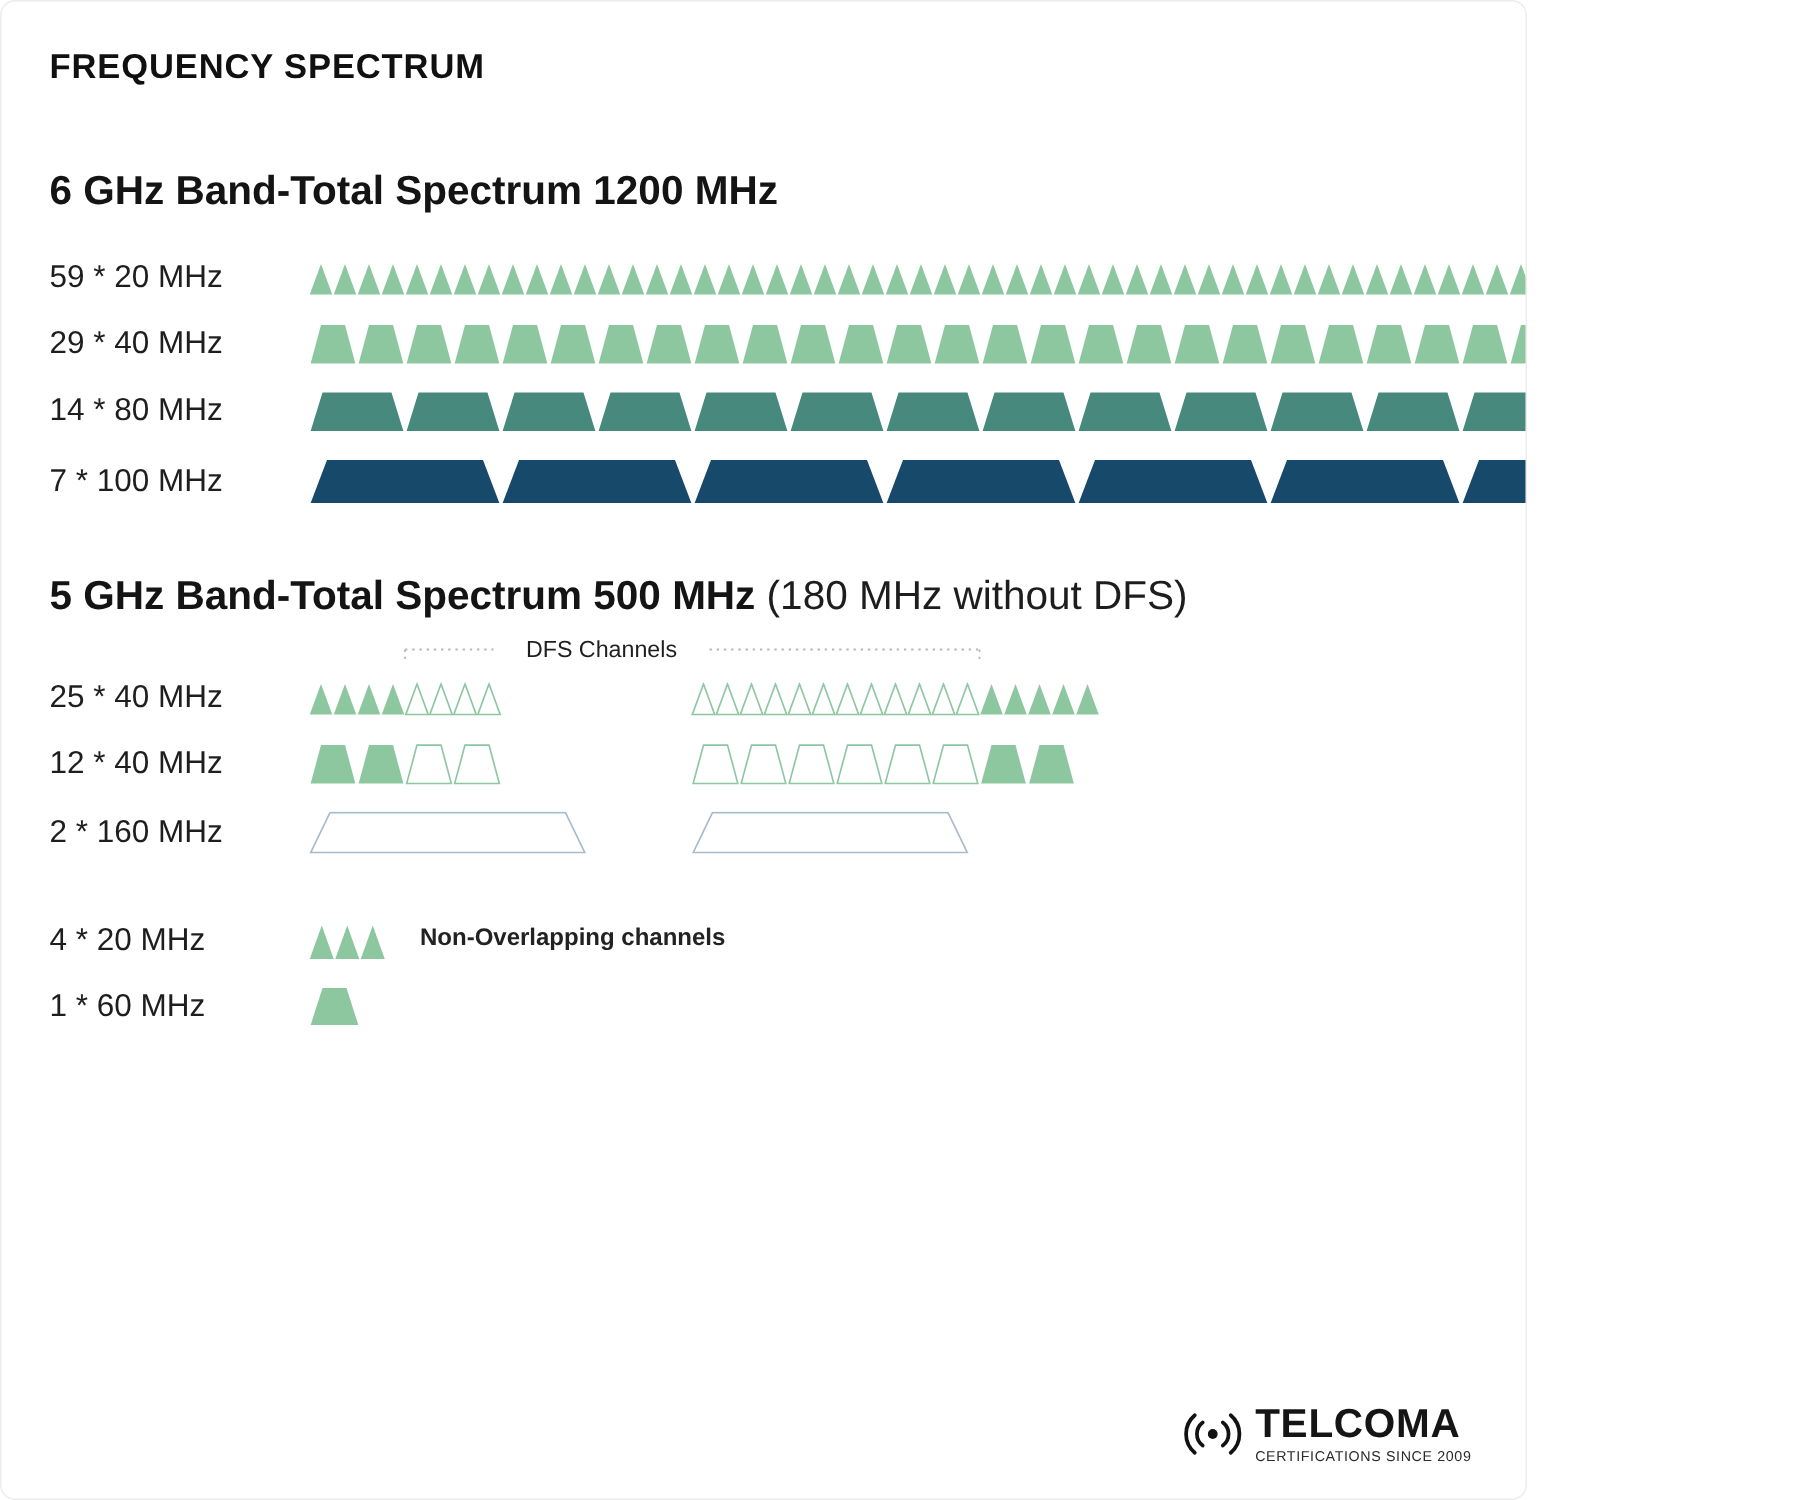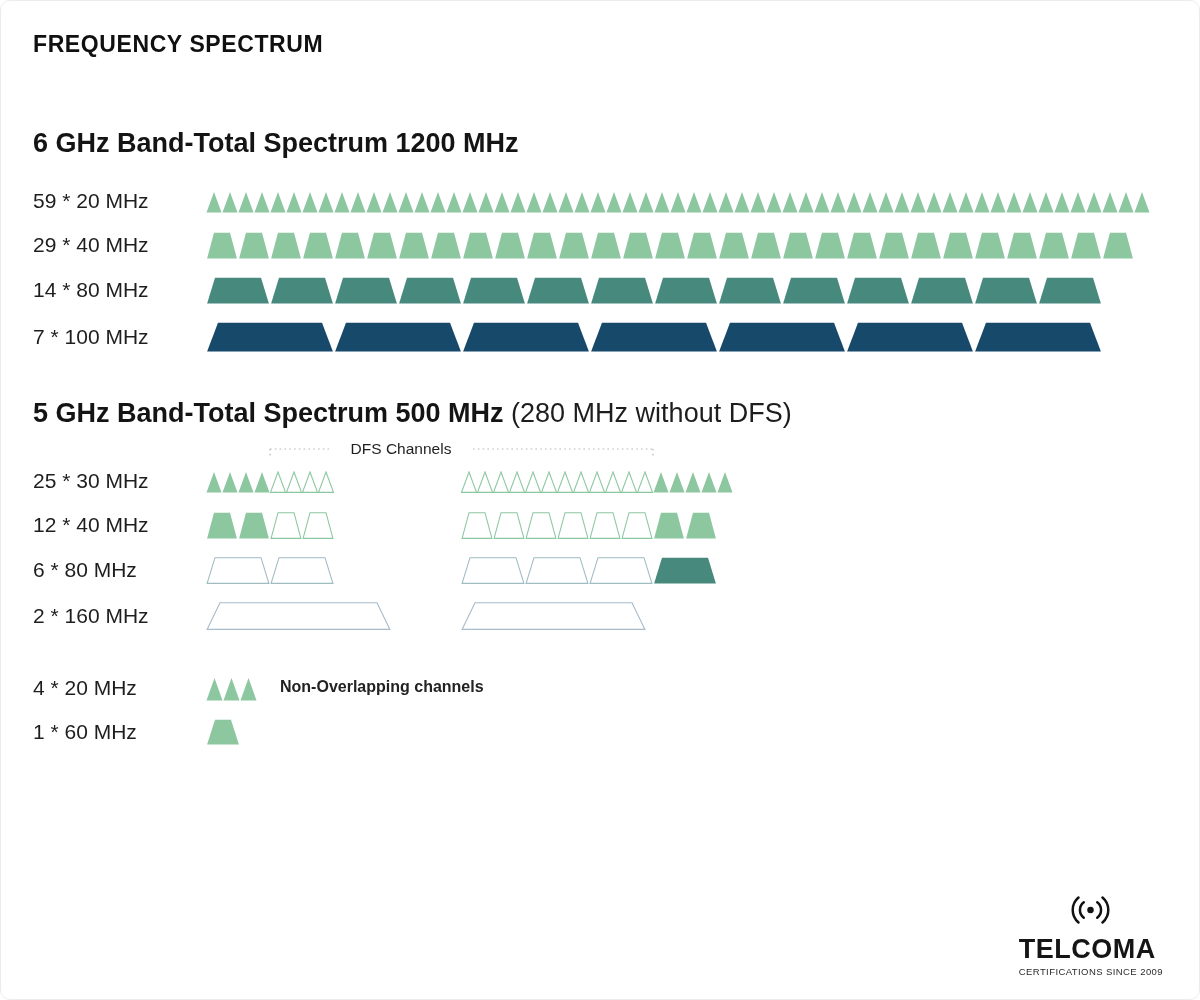--- a/index.html
+++ b/index.html
@@ -4,42 +4,42 @@
 <style>
   * { margin: 0; padding: 0; box-sizing: border-box; }
   html, body { width: 1200px; height: 1000px; }
   body {
     font-family: "Liberation Sans", "DejaVu Sans", sans-serif;
     background: #ffffff;
     color: #1c1c1e;
   }
   .page {
     position: relative;
-    width: 1200px;
+    width: 1018px;
     height: 1000px;
     padding: 30px 32px;
     background: #ffffff;
     border: 1px solid #ececec;
     border-radius: 10px;
     overflow: hidden;
   }
   h1.page-title {
     font-size: 23px;
     font-weight: 700;
     letter-spacing: 0.6px;
     color: #101010;
   }
   .band-title {
     font-size: 27px;
     font-weight: 700;
     color: #141414;
     line-height: 1.3;
   }
   .band-title .suffix { font-weight: 400; color: #1d1d1d; }
-  .band-6ghz  { margin-top: 68px; }
+  .band-6ghz  { margin-top: 52px; }
   .band-6ghz  .band-title { margin-bottom: 28px; }
   .band-5ghz  { margin-top: 44px; }
   .band-5ghz  .band-title { margin-bottom: 6px; }
   .band-24ghz { margin-top: 46px; }
   .band-24ghz .band-title { margin-bottom: 24px; }
   .srow {
     display: flex;
     align-items: center;
     margin-bottom: 18px;
   }
@@ -62,21 +62,20 @@
   }
   .annotation { margin-left: 173px; margin-bottom: 8px; }
   .annotation svg { display: block; }
   .logo {
     position: absolute;
     right: 36px;
     bottom: 22px;
     display: flex;
     align-items: center;
     gap: 5px;
-    flex-direction: column;
   }
   .logo-icon svg { display: block; }
   .logo-text { display: flex; flex-direction: column; }
   .logo-name {
     font-size: 27px;
     font-weight: 800;
     letter-spacing: 0.5px;
     color: #151515;
     line-height: 1;
   }
@@ -233,33 +232,33 @@
               <polygon points="524.0,0.7 628.0,0.7 638.9,29.4 513.1,29.4" fill="#17496B" stroke="none" stroke-width="1.1"></polygon>
               <polygon points="652.0,0.7 756.0,0.7 766.9,29.4 641.1,29.4" fill="#17496B" stroke="none" stroke-width="1.1"></polygon>
               <polygon points="780.0,0.7 884.0,0.7 894.9,29.4 769.1,29.4" fill="#17496B" stroke="none" stroke-width="1.1"></polygon>
             </svg>
           </div>
         </div>
       </div>
   </section>
 
   <section class="band band-5ghz">
-    <h2 class="band-title"><span>5 GHz Band-Total Spectrum 500 MHz</span><span class="suffix"> (280 MHz without DFS)</span></h2>
+    <h2 class="band-title"><span>5 GHz Band-Total Spectrum 500 MHz</span><span class="suffix"> (180 MHz without DFS)</span></h2>
     <div class="rows">
         <div class="annotation">
           <svg width="459" height="24" xmlns="http://www.w3.org/2000/svg">
             <line x1="64" y1="12" x2="123" y2="12" stroke="#b8b8b8" stroke-width="1.2" stroke-dasharray="1.6 3.2"></line>
             <line x1="267" y1="12" x2="447" y2="12" stroke="#b8b8b8" stroke-width="1.2" stroke-dasharray="1.6 3.2"></line>
             <line x1="64" y1="12" x2="64" y2="20" stroke="#b8b8b8" stroke-width="1.2" stroke-dasharray="1.6 3.2"></line>
             <line x1="447" y1="12" x2="447" y2="20" stroke="#b8b8b8" stroke-width="1.2" stroke-dasharray="1.6 3.2"></line>
             <text x="195" y="17" text-anchor="middle" font-size="15.5" fill="#1f1f1f" font-family="Liberation Sans, sans-serif">DFS Channels</text>
           </svg>
         </div>
         <div class="srow">
-          <span class="rlabel">25 * 30 MHz</span>
+          <span class="rlabel">25 * 40 MHz</span>
           <div class="shapes">
             <svg width="528" height="22" xmlns="http://www.w3.org/2000/svg">
               <polygon points="8.0,1.0 15.5,21.4 0.5,21.4" fill="#8CC7A0" stroke="none" stroke-width="1.1"></polygon>
               <polygon points="24.0,1.0 31.5,21.4 16.5,21.4" fill="#8CC7A0" stroke="none" stroke-width="1.1"></polygon>
               <polygon points="40.0,1.0 47.5,21.4 32.5,21.4" fill="#8CC7A0" stroke="none" stroke-width="1.1"></polygon>
               <polygon points="56.0,1.0 63.5,21.4 48.5,21.4" fill="#8CC7A0" stroke="none" stroke-width="1.1"></polygon>
               <polygon points="72.0,1.0 79.5,21.4 64.5,21.4" fill="#ffffff" stroke="#8CC7A0" stroke-width="1.1"></polygon>
               <polygon points="88.0,1.0 95.5,21.4 80.5,21.4" fill="#ffffff" stroke="#8CC7A0" stroke-width="1.1"></polygon>
               <polygon points="104.0,1.0 111.5,21.4 96.5,21.4" fill="#ffffff" stroke="#8CC7A0" stroke-width="1.1"></polygon>
               <polygon points="120.0,1.0 127.5,21.4 112.5,21.4" fill="#ffffff" stroke="#8CC7A0" stroke-width="1.1"></polygon>
@@ -296,33 +295,20 @@
               <polygon points="327.0,0.7 343.0,0.7 349.9,26.4 320.1,26.4" fill="#ffffff" stroke="#8CC7A0" stroke-width="1.1"></polygon>
               <polygon points="359.0,0.7 375.0,0.7 381.9,26.4 352.1,26.4" fill="#ffffff" stroke="#8CC7A0" stroke-width="1.1"></polygon>
               <polygon points="391.0,0.7 407.0,0.7 413.9,26.4 384.1,26.4" fill="#ffffff" stroke="#8CC7A0" stroke-width="1.1"></polygon>
               <polygon points="423.0,0.7 439.0,0.7 445.9,26.4 416.1,26.4" fill="#ffffff" stroke="#8CC7A0" stroke-width="1.1"></polygon>
               <polygon points="455.0,0.7 471.0,0.7 477.9,26.4 448.1,26.4" fill="#8CC7A0" stroke="none" stroke-width="1.1"></polygon>
               <polygon points="487.0,0.7 503.0,0.7 509.9,26.4 480.1,26.4" fill="#8CC7A0" stroke="none" stroke-width="1.1"></polygon>
             </svg>
           </div>
         </div>
         <div class="srow">
-          <span class="rlabel">6 * 80 MHz</span>
-          <div class="shapes">
-            <svg width="512" height="27" xmlns="http://www.w3.org/2000/svg">
-              <polygon points="9.0,0.7 55.0,0.7 62.9,26.4 1.1,26.4" fill="#ffffff" stroke="#9FBCC3" stroke-width="1.1"></polygon>
-              <polygon points="73.0,0.7 119.0,0.7 126.9,26.4 65.1,26.4" fill="#ffffff" stroke="#9FBCC3" stroke-width="1.1"></polygon>
-              <polygon points="264.0,0.7 310.0,0.7 317.9,26.4 256.1,26.4" fill="#ffffff" stroke="#9FBCC3" stroke-width="1.1"></polygon>
-              <polygon points="328.0,0.7 374.0,0.7 381.9,26.4 320.1,26.4" fill="#ffffff" stroke="#9FBCC3" stroke-width="1.1"></polygon>
-              <polygon points="392.0,0.7 438.0,0.7 445.9,26.4 384.1,26.4" fill="#ffffff" stroke="#9FBCC3" stroke-width="1.1"></polygon>
-              <polygon points="456.0,0.7 502.0,0.7 509.9,26.4 448.1,26.4" fill="#48897D" stroke="none" stroke-width="1.1"></polygon>
-            </svg>
-          </div>
-        </div>
-        <div class="srow">
           <span class="rlabel">2 * 160 MHz</span>
           <div class="shapes">
             <svg width="441" height="28" xmlns="http://www.w3.org/2000/svg">
               <polygon points="14.0,0.7 171.0,0.7 183.9,27.4 1.1,27.4" fill="#ffffff" stroke="#A7BBCB" stroke-width="1.1"></polygon>
               <polygon points="269.0,0.7 426.0,0.7 438.9,27.4 256.1,27.4" fill="#ffffff" stroke="#A7BBCB" stroke-width="1.1"></polygon>
             </svg>
           </div>
         </div>
       </div>
   </section>

